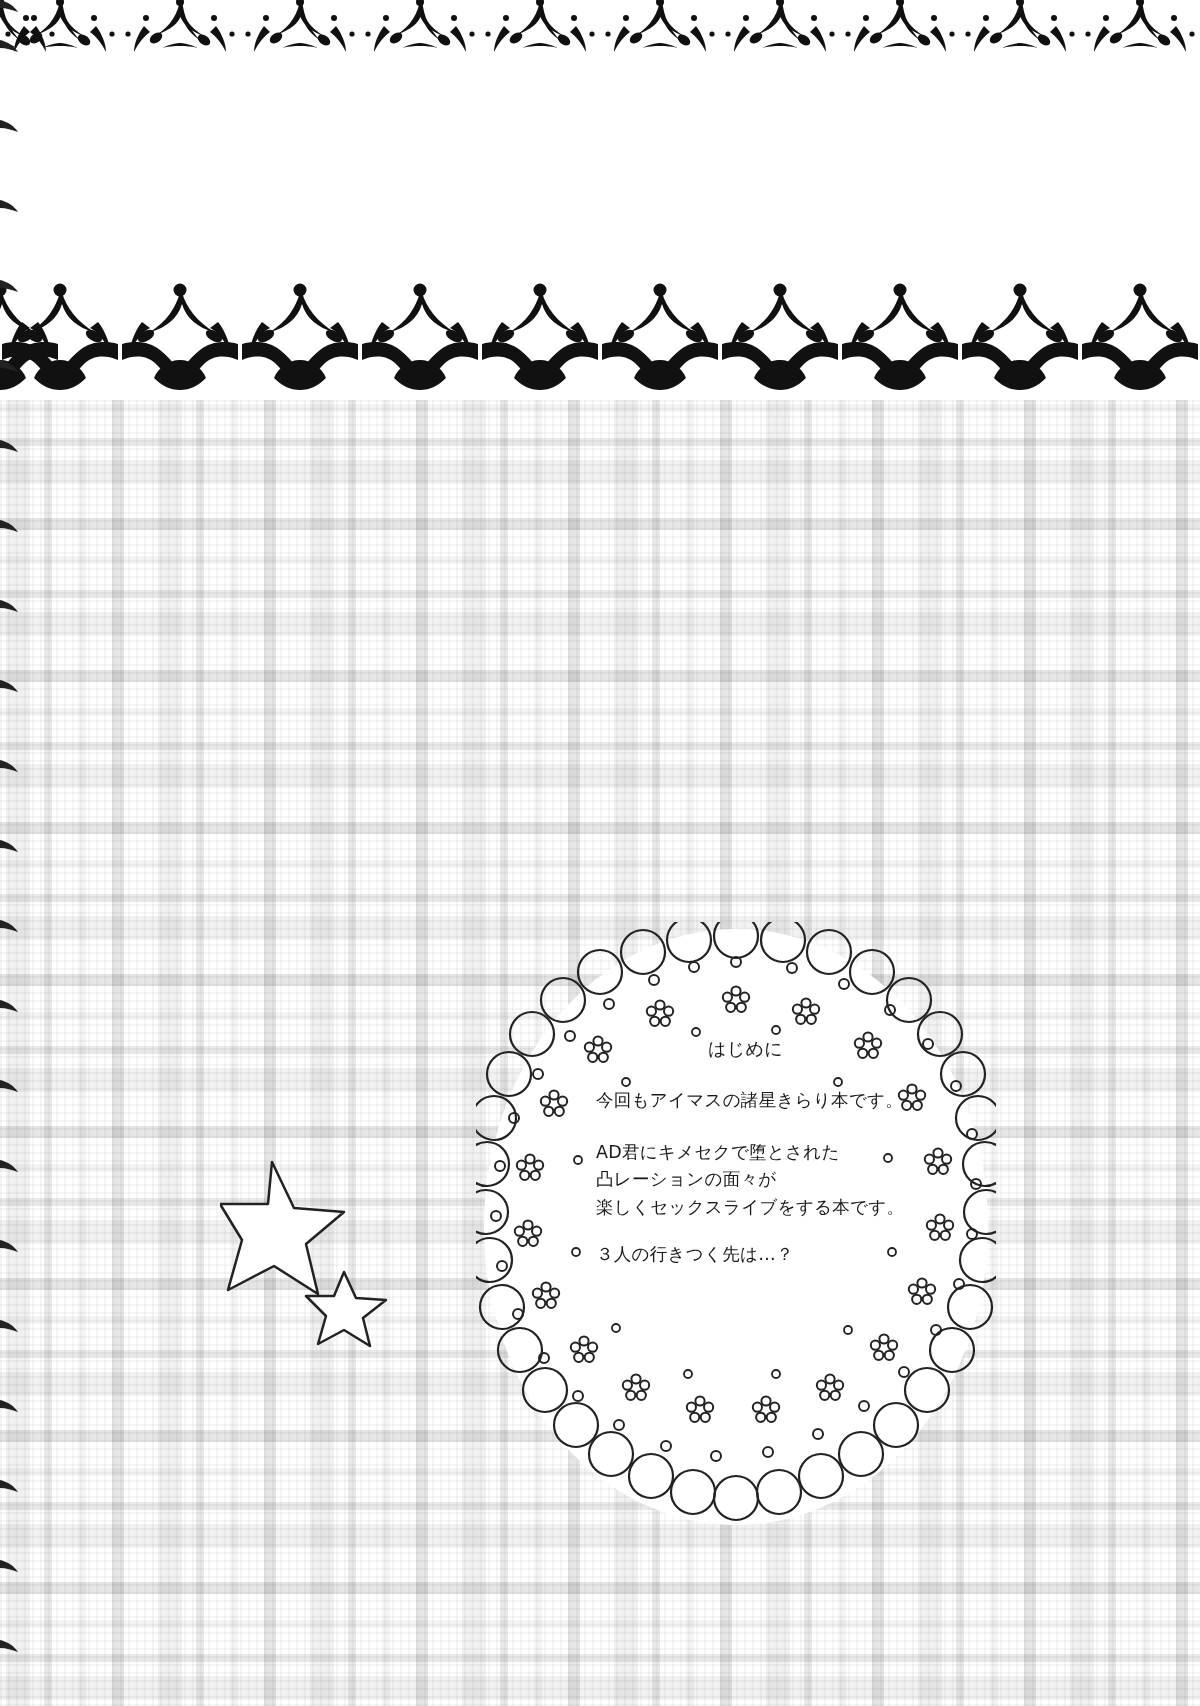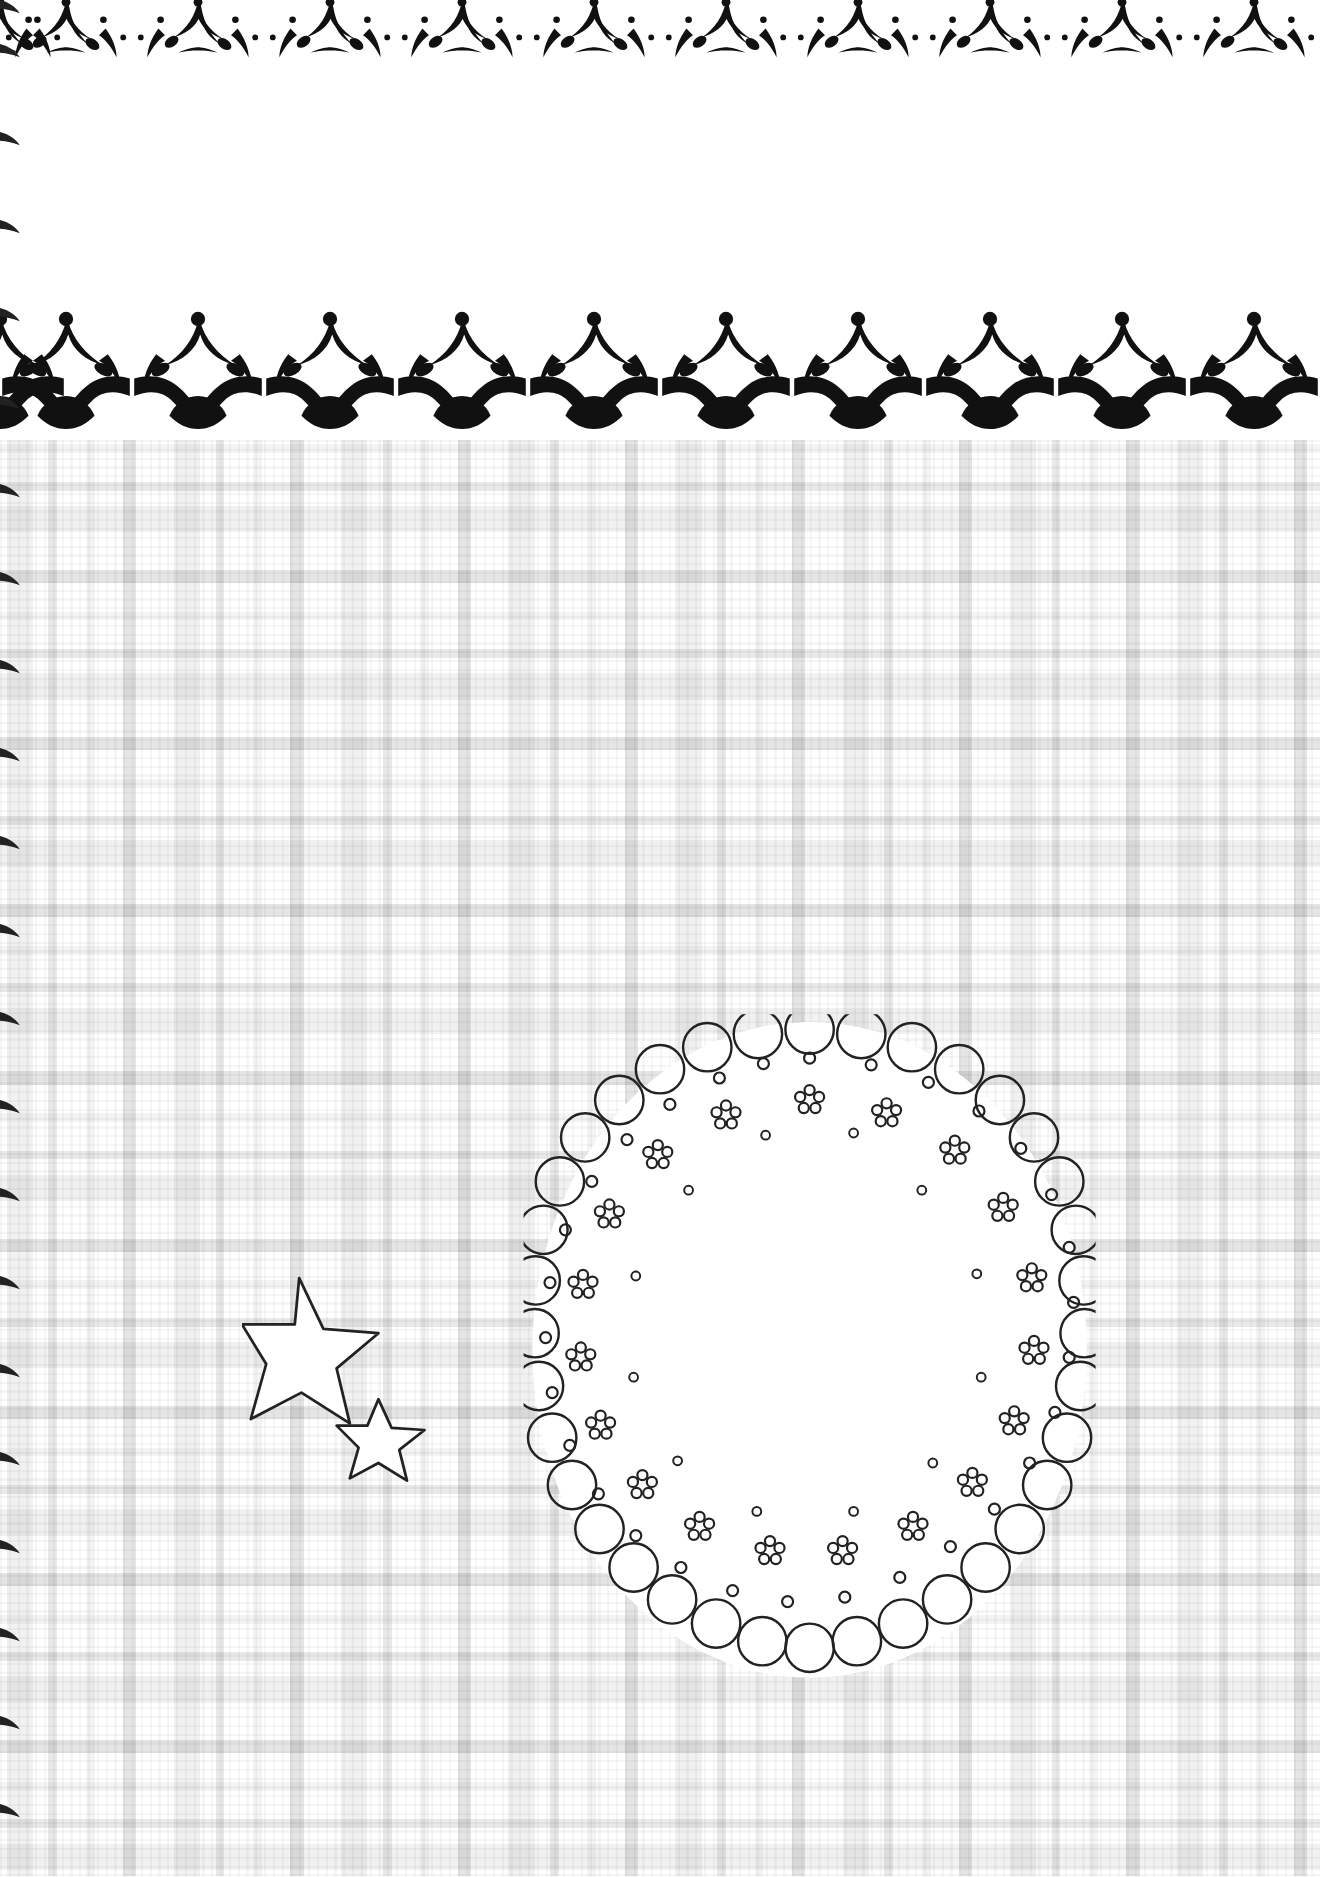--- a/index.html
+++ b/index.html
@@ -362,14 +362,22 @@
         <circle cx="212" cy="452" r="4"></circle>
         <circle cx="140" cy="406" r="4"></circle>
         <circle cx="100" cy="330" r="4"></circle>
         <circle cx="102" cy="238" r="4"></circle>
         <circle cx="150" cy="160" r="4"></circle>
         <circle cx="220" cy="110" r="4"></circle>
       </g>
     </svg>
   </div>
 
+  <div class="doily-text">
+    <div class="doily-title">はじめに</div>
+    <div class="doily-line gap-lg">今回もアイマスの諸星きらり本です。</div>
+    <div class="doily-line">AD君にキメセクで堕とされた</div>
+    <div class="doily-line">凸レーションの面々が</div>
+    <div class="doily-line gap-md">楽しくセックスライブをする本です。</div>
+    <div class="doily-line">３人の行きつく先は…？</div>
+  </div>
 
 </div>
 
 </body></html>

